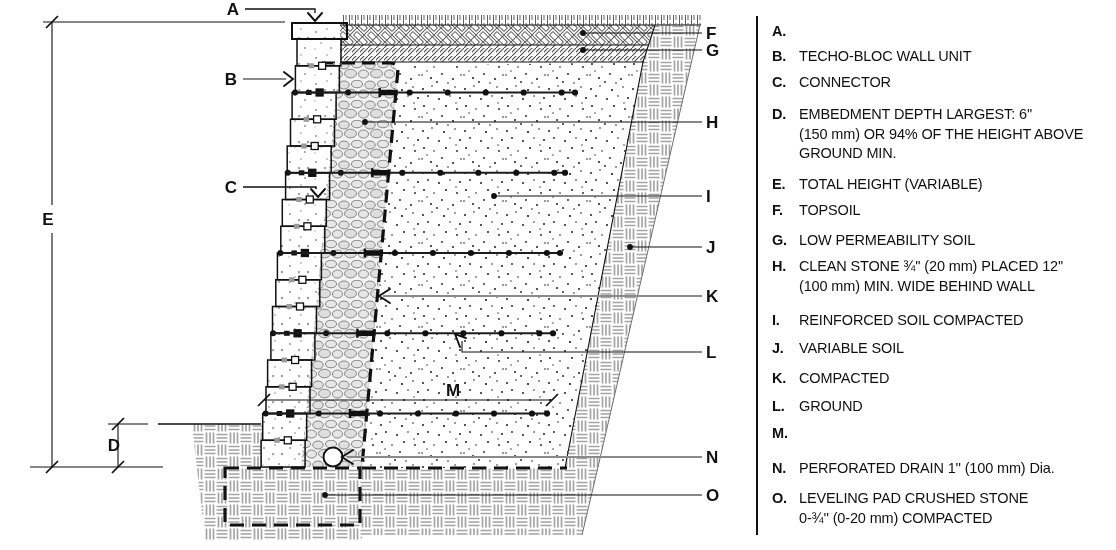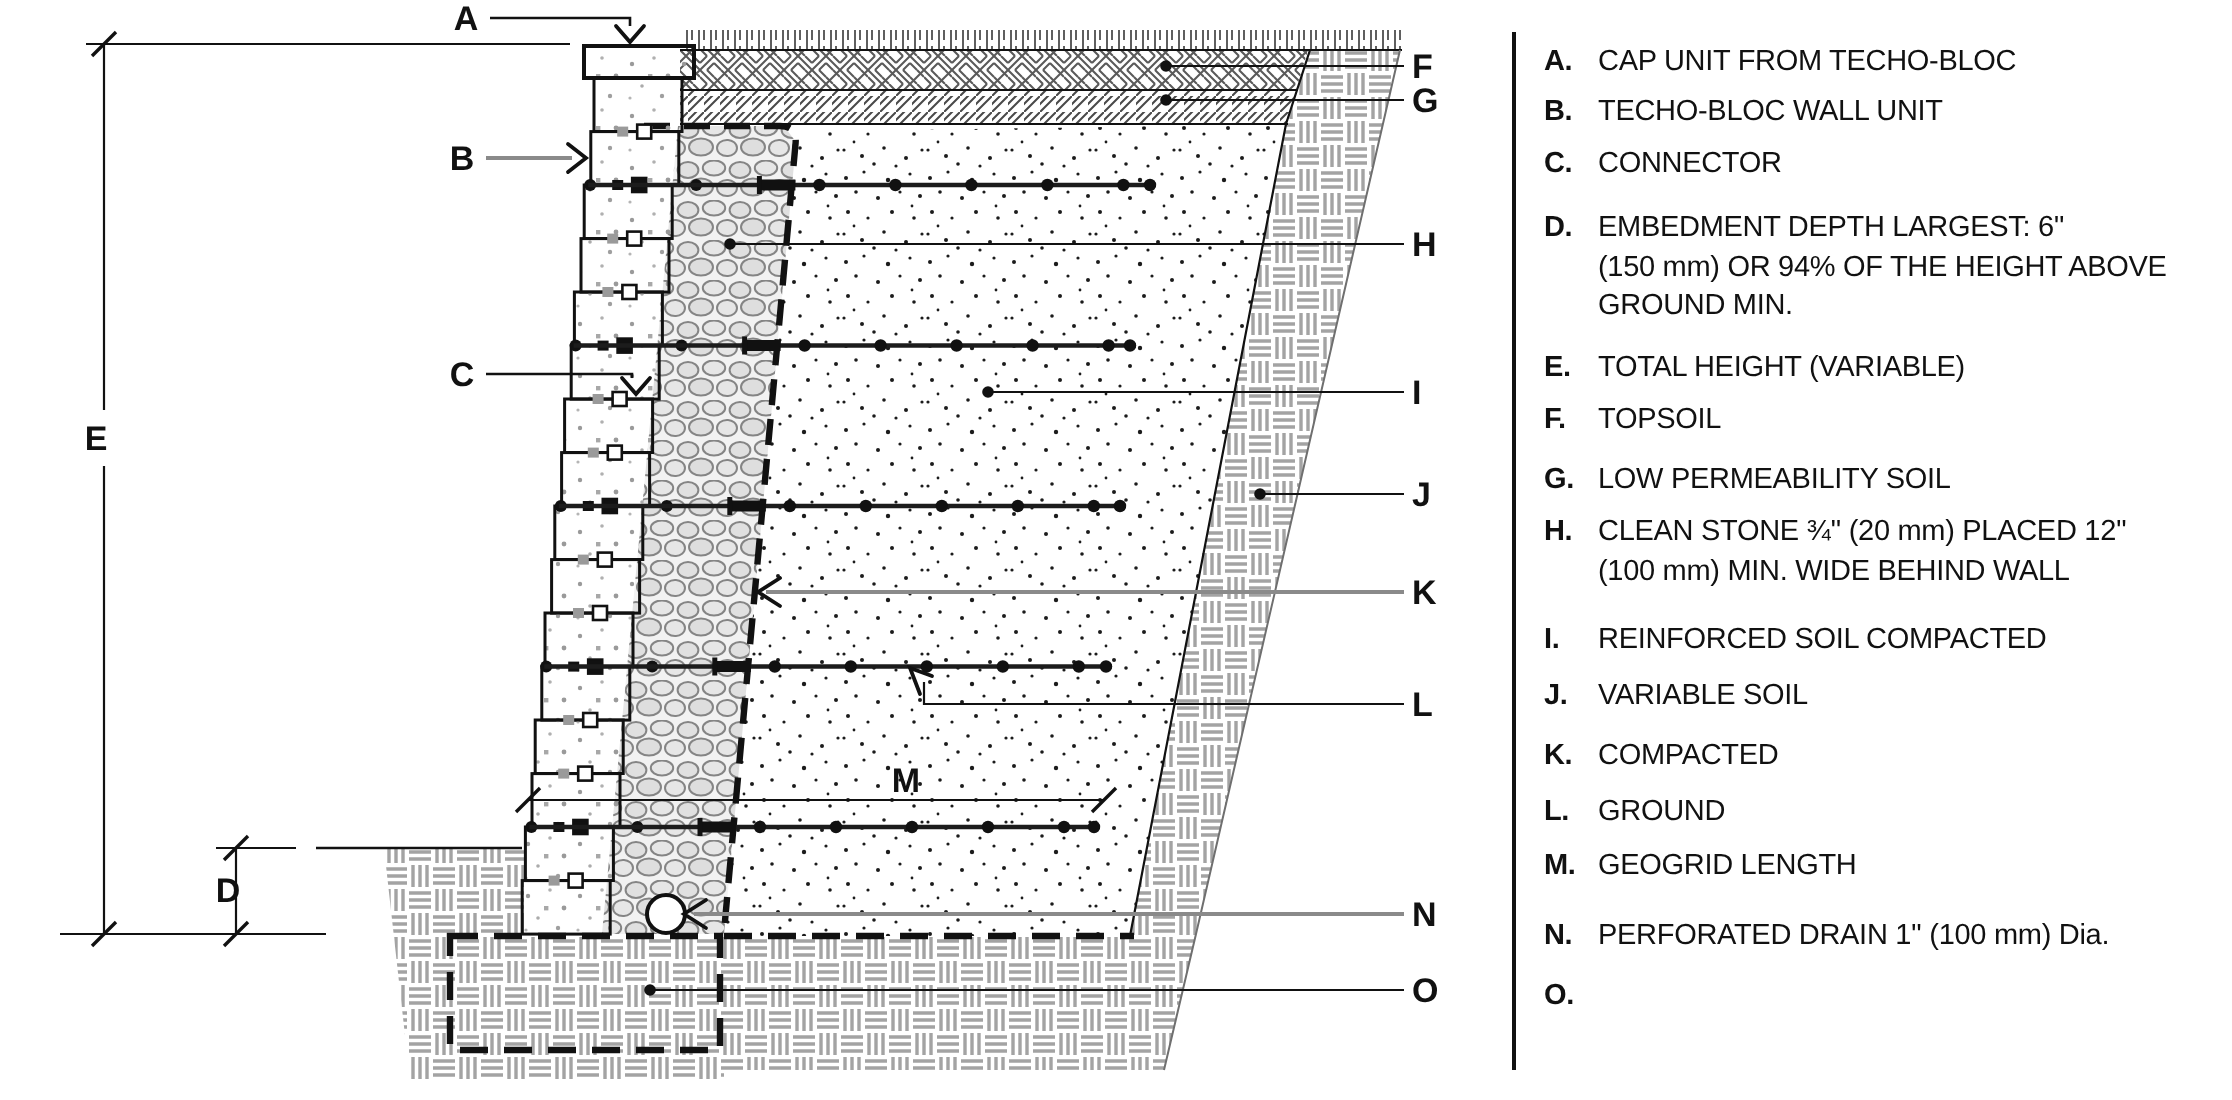--- a/index.html
+++ b/index.html
@@ -308,21 +308,20 @@
     <text class="rlabel" x="706" y="302">K</text>
     <text class="rlabel" x="706" y="358">L</text>
     <text class="rlabel" x="706" y="463">N</text>
     <text class="rlabel" x="706" y="501">O</text>
   </svg>
 
   <div id="legend-divider"></div>
   <div id="legend">
       <div class="legend-item" style="top: 22px;">
         <span class="legend-key">A.</span>
-        <span class="legend-text">CAP UNIT FROM TECHO-BLOC</span>
       </div>
       <div class="legend-item" style="top: 47px;">
         <span class="legend-key">B.</span>
         <span class="legend-text">TECHO-BLOC WALL UNIT</span>
       </div>
       <div class="legend-item" style="top: 73px;">
         <span class="legend-key">C.</span>
         <span class="legend-text">CONNECTOR</span>
       </div>
       <div class="legend-item" style="top: 105px;">
@@ -359,23 +358,24 @@
       <div class="legend-item" style="top: 369px;">
         <span class="legend-key">K.</span>
         <span class="legend-text">COMPACTED</span>
       </div>
       <div class="legend-item" style="top: 397px;">
         <span class="legend-key">L.</span>
         <span class="legend-text">GROUND</span>
       </div>
       <div class="legend-item" style="top: 424px;">
         <span class="legend-key">M.</span>
-        <span class="legend-text">GEOGRID LENGTH</span>
       </div>
       <div class="legend-item" style="top: 459px;">
         <span class="legend-key">N.</span>
         <span class="legend-text">PERFORATED DRAIN 1'' (100 mm) Dia.</span>
       </div>
       <div class="legend-item" style="top: 489px;">
         <span class="legend-key">O.</span>
+        <span class="legend-text">LEVELING PAD CRUSHED STONE
+0-¾'' (0-20 mm) COMPACTED</span>
       </div>
     </div>
 </div>
 
 </body></html>

